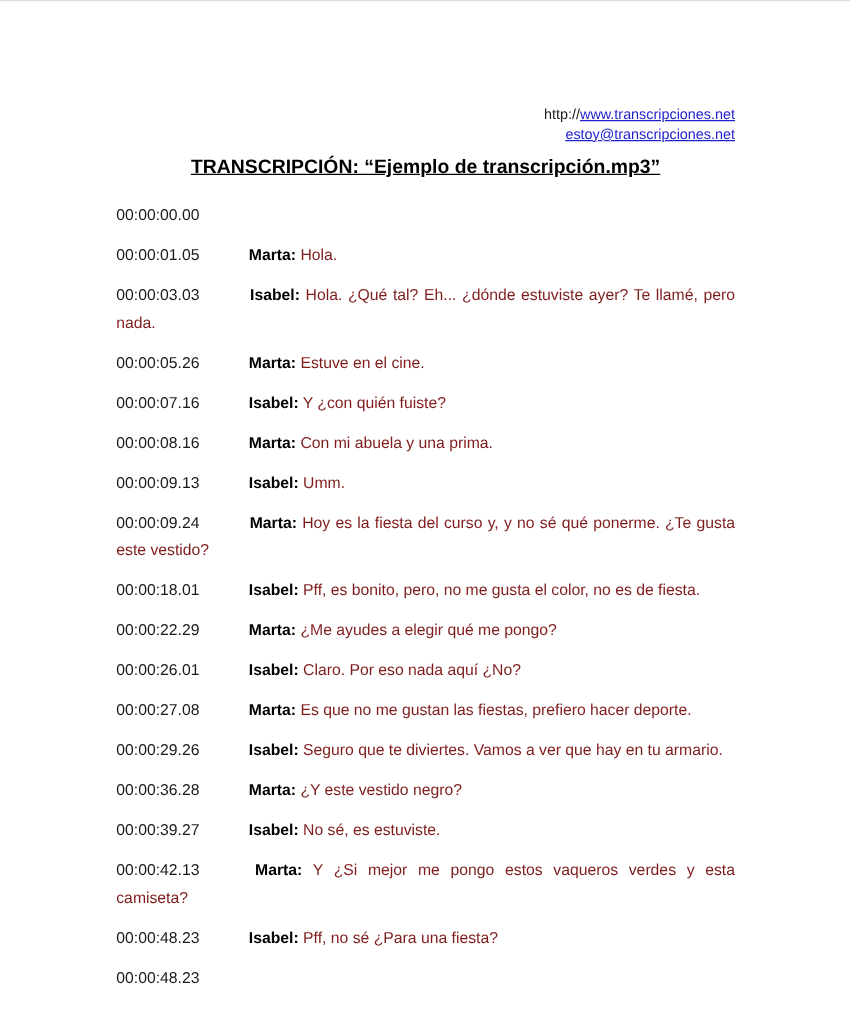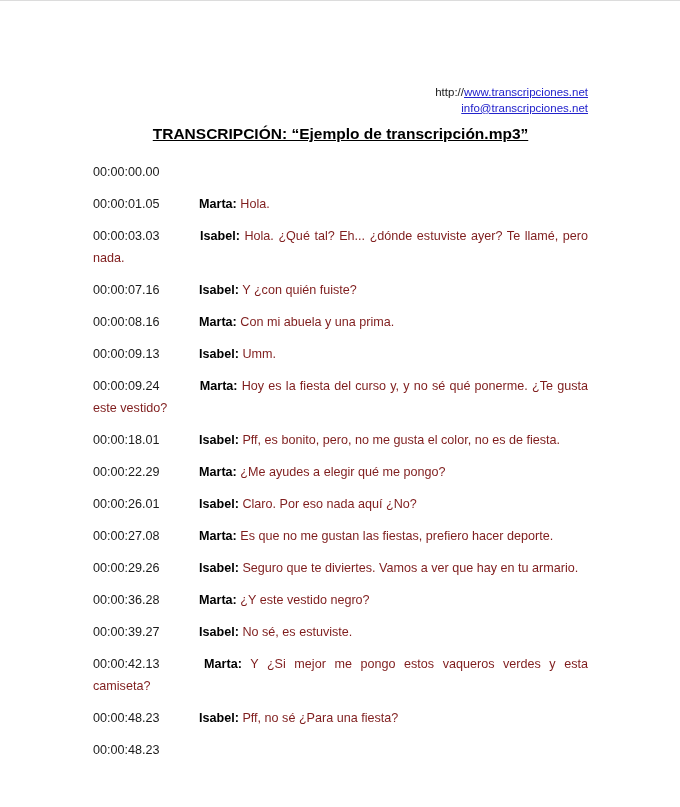--- a/index.html
+++ b/index.html
@@ -91,29 +91,30 @@
     color: #7f1d1d;
   }
 </style>
 </head>
 <body>
 
 <div class="page">
 
   <div class="header-links">
     <div class="line"><span class="proto">http://</span><a class="weblink" href="#">www.transcripciones.net</a></div>
-    <div class="line"><a class="weblink" href="#">info@transcripciones.net</a></div>
+    <div class="line"><a class="weblink" href="#">estoy@transcripciones.net</a></div>
   </div>
 
   <div class="doc-title"><span class="u">TRANSCRIPCIÓN: “Ejemplo de transcripción.mp3”</span></div>
 
   <div class="transcript">
       <p class="entry"><span class="tc">00:00:00.00</span></p>
       <p class="entry"><span class="tc">00:00:01.05</span> <span class="spk">Marta:</span> <span class="txt">Hola.</span></p>
       <p class="entry"><span class="tc">00:00:03.03</span> <span class="spk">Isabel:</span> <span class="txt">Hola. ¿Qué tal? Eh... ¿dónde estuviste ayer? Te llamé, pero nada.</span></p>
+      <p class="entry"><span class="tc">00:00:05.26</span> <span class="spk">Marta:</span> <span class="txt">Estuve en el cine.</span></p>
       <p class="entry"><span class="tc">00:00:07.16</span> <span class="spk">Isabel:</span> <span class="txt">Y ¿con quién fuiste?</span></p>
       <p class="entry"><span class="tc">00:00:08.16</span> <span class="spk">Marta:</span> <span class="txt">Con mi abuela y una prima.</span></p>
       <p class="entry"><span class="tc">00:00:09.13</span> <span class="spk">Isabel:</span> <span class="txt">Umm.</span></p>
       <p class="entry"><span class="tc">00:00:09.24</span> <span class="spk">Marta:</span> <span class="txt">Hoy es la fiesta del curso y, y no sé qué ponerme. ¿Te gusta este vestido?</span></p>
       <p class="entry"><span class="tc">00:00:18.01</span> <span class="spk">Isabel:</span> <span class="txt">Pff, es bonito, pero, no me gusta el color, no es de fiesta.</span></p>
       <p class="entry"><span class="tc">00:00:22.29</span> <span class="spk">Marta:</span> <span class="txt">¿Me ayudes a elegir qué me pongo?</span></p>
       <p class="entry"><span class="tc">00:00:26.01</span> <span class="spk">Isabel:</span> <span class="txt">Claro. Por eso nada aquí ¿No?</span></p>
       <p class="entry"><span class="tc">00:00:27.08</span> <span class="spk">Marta:</span> <span class="txt">Es que no me gustan las fiestas, prefiero hacer deporte.</span></p>
       <p class="entry"><span class="tc">00:00:29.26</span> <span class="spk">Isabel:</span> <span class="txt">Seguro que te diviertes. Vamos a ver que hay en tu armario.</span></p>
       <p class="entry"><span class="tc">00:00:36.28</span> <span class="spk">Marta:</span> <span class="txt">¿Y este vestido negro?</span></p>

